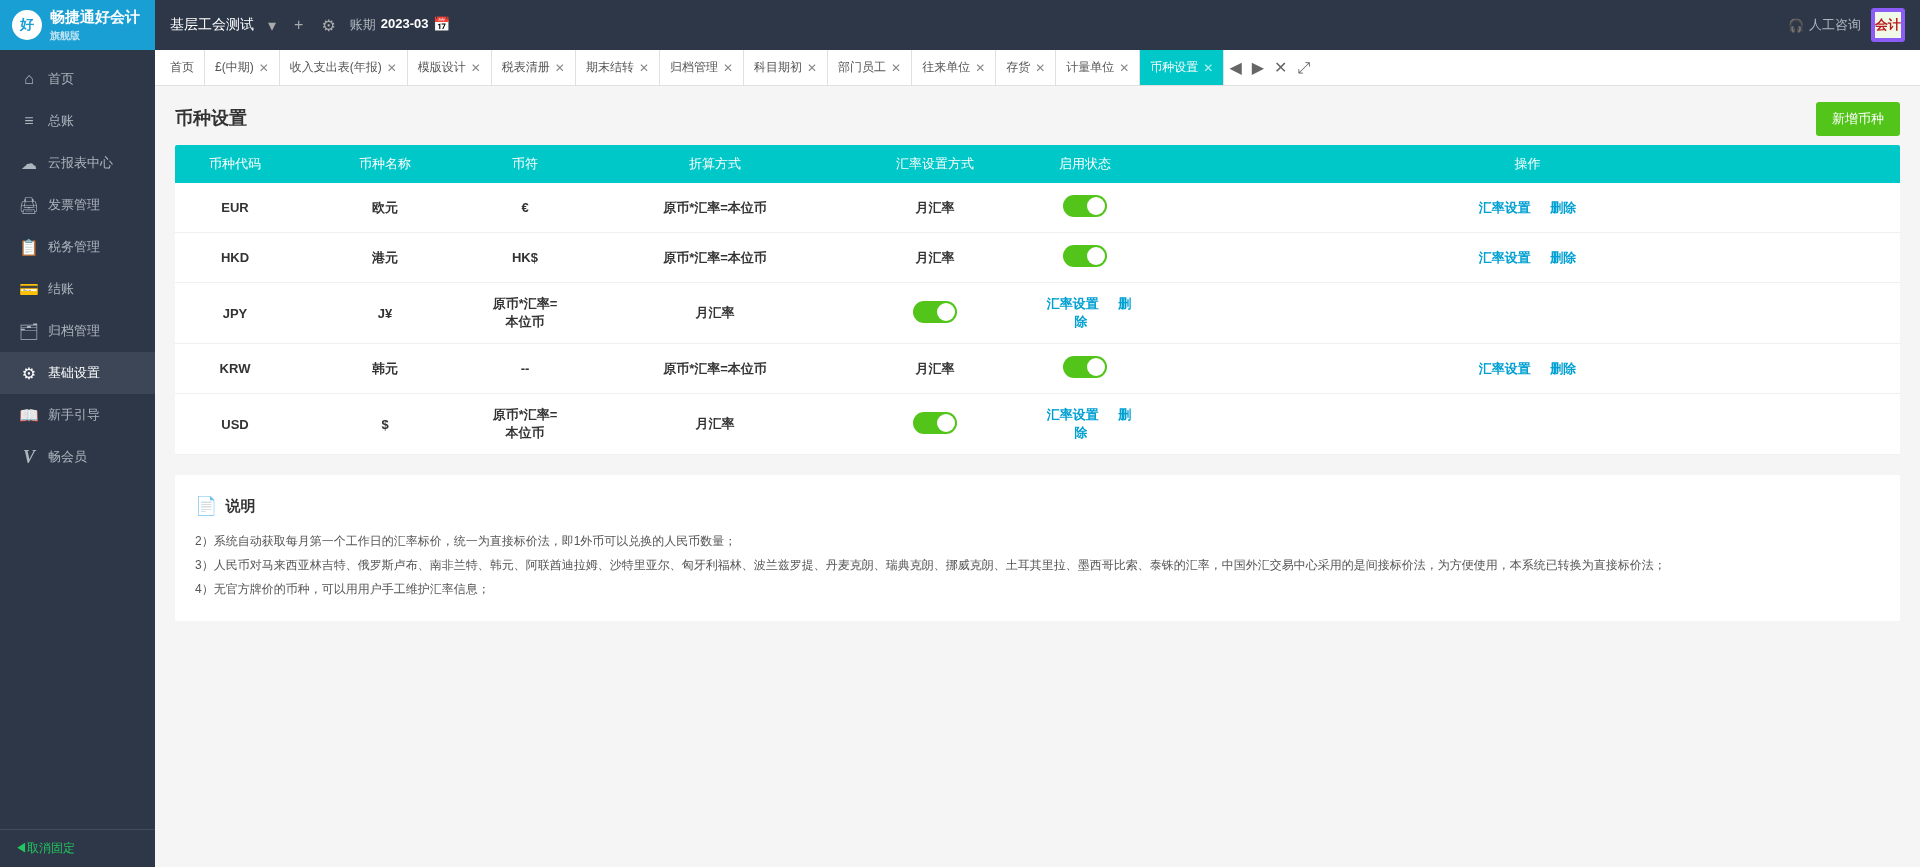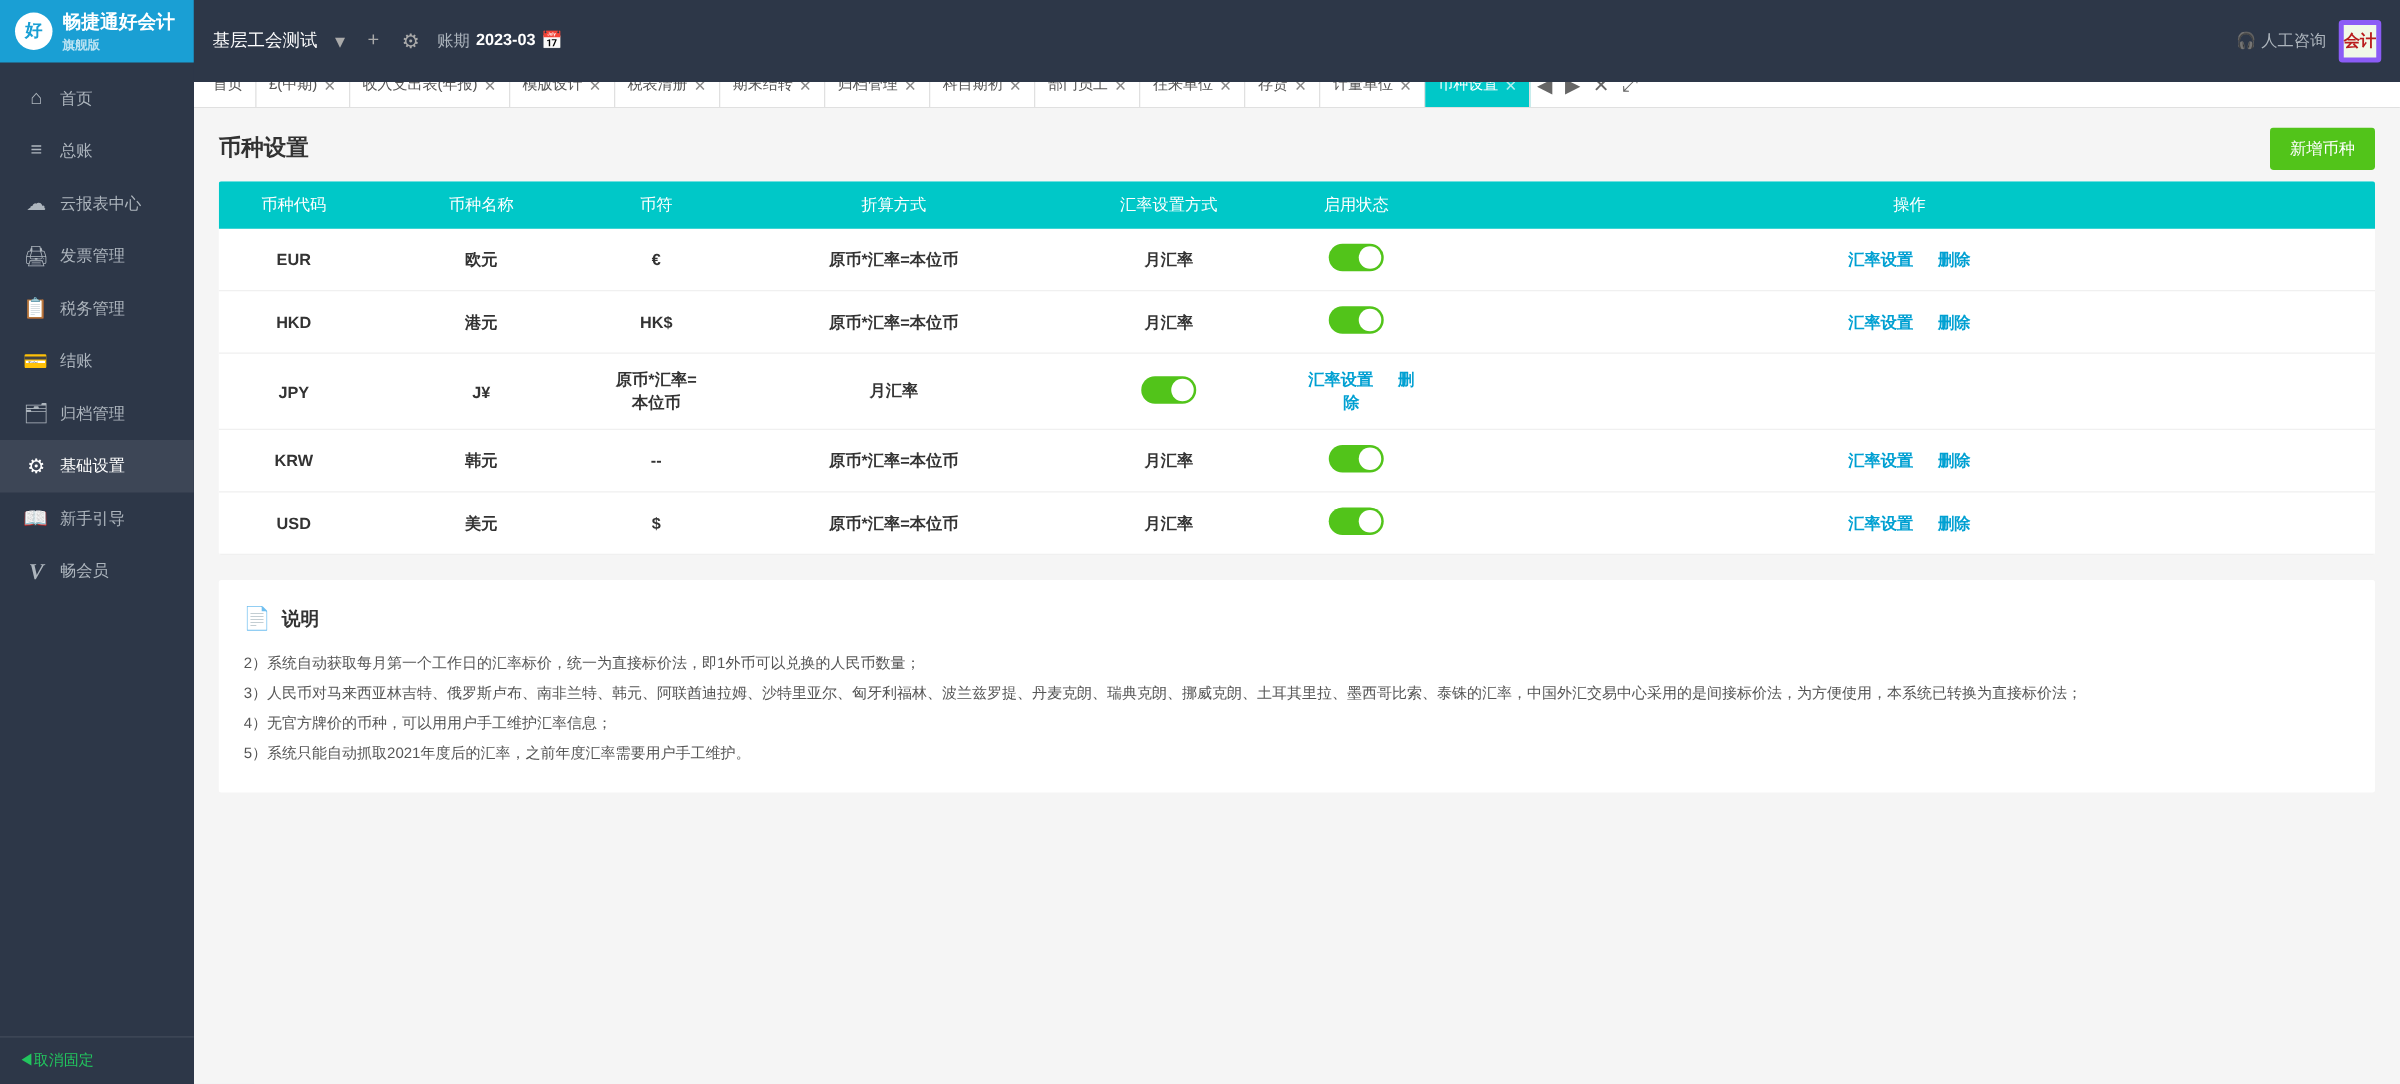--- a/index.html
+++ b/index.html
@@ -20,21 +20,21 @@
     .sidebar-nav { flex: 1; padding: 8px 0; }
     .sidebar-item {
       display: flex; align-items: center; gap: 10px; padding: 12px 20px; cursor: pointer; color: #adb5bd; font-size: 13px;
     }
     .sidebar-item.active { background: rgba(255,255,255,0.08); color: white; }
     .sidebar-item-icon { width: 18px; height: 18px; display: flex; align-items: center; justify-content: center; font-size: 16px; }
     .sidebar-bottom { padding: 10px 15px; color: #22c55e; font-size: 12px; cursor: pointer; display: flex; align-items: center; gap: 5px; border-top: 1px solid rgba(255,255,255,0.1); }
 
     
     .header {
-      position: fixed; left: 155px; top: 0; right: 0; height: 65px;
+      position: fixed; left: 155px; top: 0; right: 0; height: 50px;
       background: #2d3748; display: flex; align-items: center; justify-content: space-between; padding: 0 15px; z-index: 100;
     }
     .header-left { display: flex; align-items: center; gap: 10px; }
     .header-company { color: white; font-size: 14px; }
     .header-icon { cursor: pointer; font-size: 16px; padding: 4px; }
     .header-period { color: #adb5bd; font-size: 13px; display: flex; align-items: flex-start; gap: 5px; }
     .header-right { display: flex; align-items: center; gap: 10px; }
     .btn-consult { color: #adb5bd; font-size: 13px; display: flex; align-items: center; gap: 4px; cursor: pointer; }
     .btn-accounting {
       background: #f0f9e8; border: 4px solid #8b5cf6; color: #b91c1c; padding: 4px 0; border-radius: 3px; font-size: 13px; cursor: pointer; font-weight: bold;
@@ -313,21 +313,20 @@
             </div>
         </div>
         <div class="td">
           <span class="action-link">汇率设置</span>
           <span class="action-link">删除</span>
         </div>
       </div>
 
       <div class="table-row">
         <div class="td">USD</div>
-        <div class="td">美元</div>
         <div class="td">$</div>
         <div class="td">原币*汇率=本位币</div>
         <div class="td">月汇率</div>
         <div class="td">
           <div class="toggle">
               <div class="toggle-knob"></div>
             </div>
         </div>
         <div class="td">
           <span class="action-link">汇率设置</span>
@@ -339,16 +338,15 @@
 
   <div class="notes-section">
     <div class="notes-title">
       <span class="notes-icon">📄</span>
       <span>说明</span>
     </div>
     <ul class="notes-list">
       <li>2）系统自动获取每月第一个工作日的汇率标价，统一为直接标价法，即1外币可以兑换的人民币数量；</li>
       <li>3）人民币对马来西亚林吉特、俄罗斯卢布、南非兰特、韩元、阿联酋迪拉姆、沙特里亚尔、匈牙利福林、波兰兹罗提、丹麦克朗、瑞典克朗、挪威克朗、土耳其里拉、墨西哥比索、泰铢的汇率，中国外汇交易中心采用的是间接标价法，为方便使用，本系统已转换为直接标价法；</li>
       <li>4）无官方牌价的币种，可以用用户手工维护汇率信息；</li>
-      <li>5）系统只能自动抓取2021年度后的汇率，之前年度汇率需要用户手工维护。</li>
     </ul>
   </div>
 </div>
 
 </body></html>

